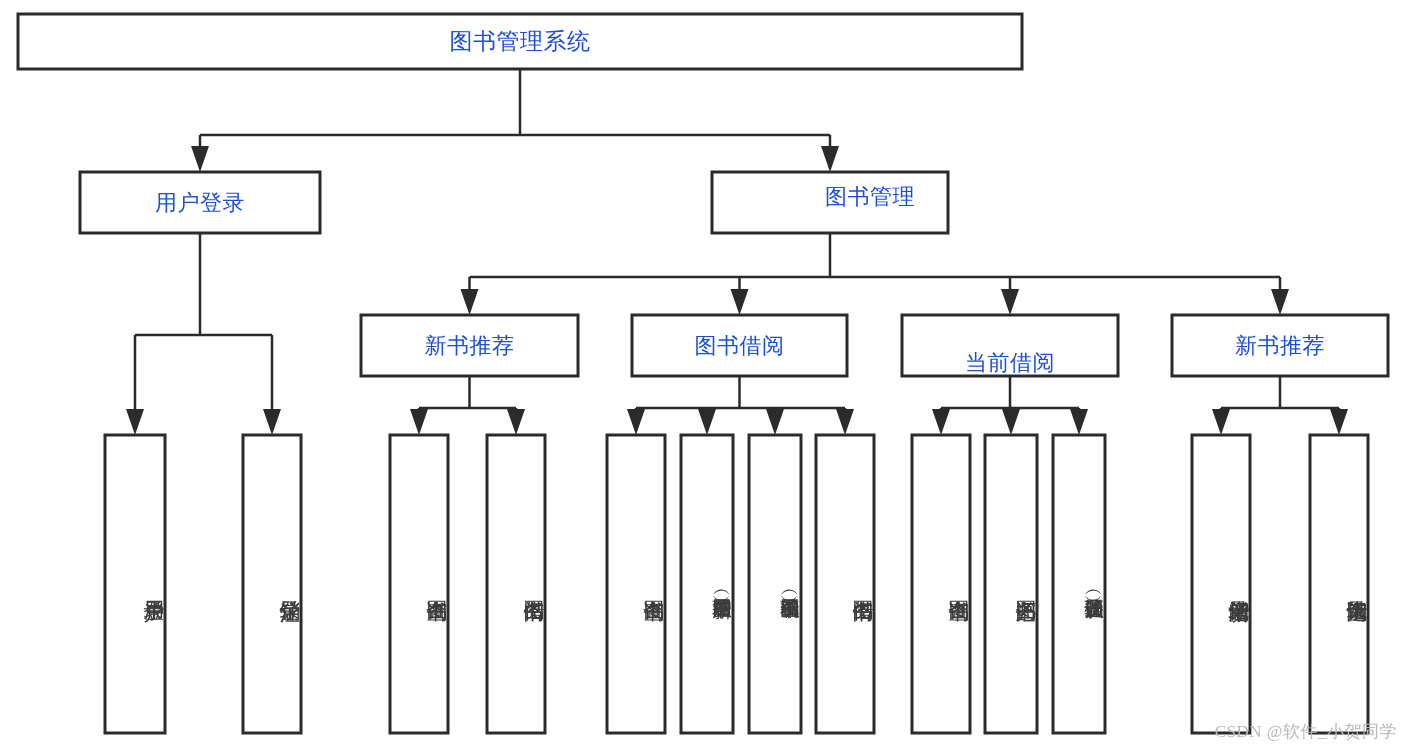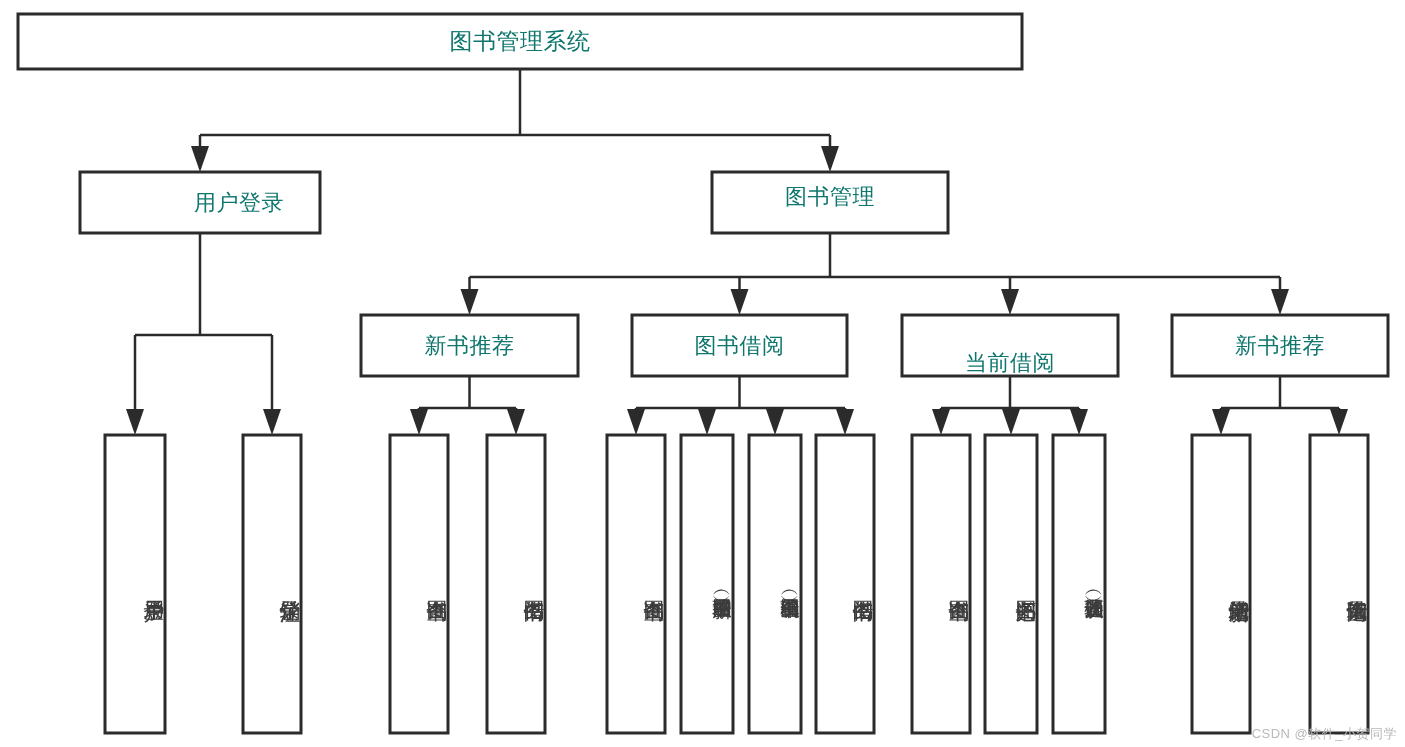--- a/index.html
+++ b/index.html
@@ -44,21 +44,21 @@
   }
   .arrow-head {
     fill: #2b2b2b;
     stroke: none;
   }
   .node-label {
     position: absolute;
     display: flex;
     align-items: center;
     justify-content: center;
-    color: #0f766e;
+    color: #1d4ed8;
     font-size: 22px;
     font-family: "DejaVu Sans", "Liberation Sans", sans-serif;
     letter-spacing: 0.5px;
     white-space: nowrap;
     pointer-events: none;
   }
   .node-label.root {
     font-size: 23px;
   }
   .leaf-label {
@@ -73,23 +73,23 @@
     writing-mode: vertical-rl;
     text-orientation: upright;
     white-space: nowrap;
     pointer-events: none;
     overflow: hidden;
   }
   .watermark {
     position: absolute;
     right: 8px;
     bottom: 4px;
-    font-size: 13px;
+    font-size: 17px;
     color: #b9b9b9;
-    font-family: Liberation Sans, sans-serif;
+    font-family: Liberation Serif, serif;
     letter-spacing: 0.5px;
     white-space: nowrap;
     pointer-events: none;
   }
 </style>
 </head>
 <body>
 
 <div id="diagram-root">
 
@@ -174,22 +174,22 @@
         <path d="M1221,408 L1339,408" class="connector"></path>
         <path d="M1221,408 L1221,411" class="connector"></path>
         <path d="M1212,409 L1230,409 L1221,435 Z" class="arrow-head"></path>
         <path d="M1339,408 L1339,411" class="connector"></path>
         <path d="M1330,409 L1348,409 L1339,435 Z" class="arrow-head"></path>
       </g>
   </svg>
 
   <div id="label-layer">
       <div class="node-label root" style="left: 18px; top: 14px; width: 1004px; height: 55px;">图书管理系统</div>
-      <div class="node-label " style="left: 80px; top: 172px; width: 240px; height: 61px; padding-left: 39px;">用户登录</div>
-      <div class="node-label " style="left: 712px; top: 172px; width: 236px; height: 50px;">图书管理</div>
+      <div class="node-label " style="left: 80px; top: 172px; width: 240px; height: 61px;">用户登录</div>
+      <div class="node-label " style="left: 712px; top: 172px; width: 236px; height: 50px; padding-left: 40px;">图书管理</div>
       <div class="node-label " style="left: 361px; top: 315px; width: 217px; height: 61px; border-radius: 22px;">新书推荐</div>
       <div class="node-label " style="left: 632px; top: 315px; width: 215px; height: 61px; font-family: Liberation Mono, monospace;">图书借阅</div>
       <div class="node-label " style="left: 902px; top: 315px; width: 216px; height: 61px; margin-top: 17px;">当前借阅</div>
       <div class="node-label " style="left: 1172px; top: 315px; width: 216px; height: 61px;">新书推荐</div>
       <div class="leaf-label" style="left: 105px; top: 441px; width: 60px; height: 286px; font-size: 21px;">用户登录</div>
       <div class="leaf-label" style="left: 243px; top: 441px; width: 58px; height: 286px; font-size: 21px;">注销登录</div>
       <div class="leaf-label" style="left: 390px; top: 441px; width: 58px; height: 286px; font-size: 21px;">查询图书</div>
       <div class="leaf-label" style="left: 487px; top: 441px; width: 58px; height: 286px; font-size: 21px;">借阅图书</div>
       <div class="leaf-label" style="left: 607px; top: 441px; width: 58px; height: 286px; font-size: 21px;">查询图书</div>
       <div class="leaf-label" style="left: 681px; top: 441px; width: 52px; height: 286px; font-size: 19px;">新增图书（管理员）</div>

